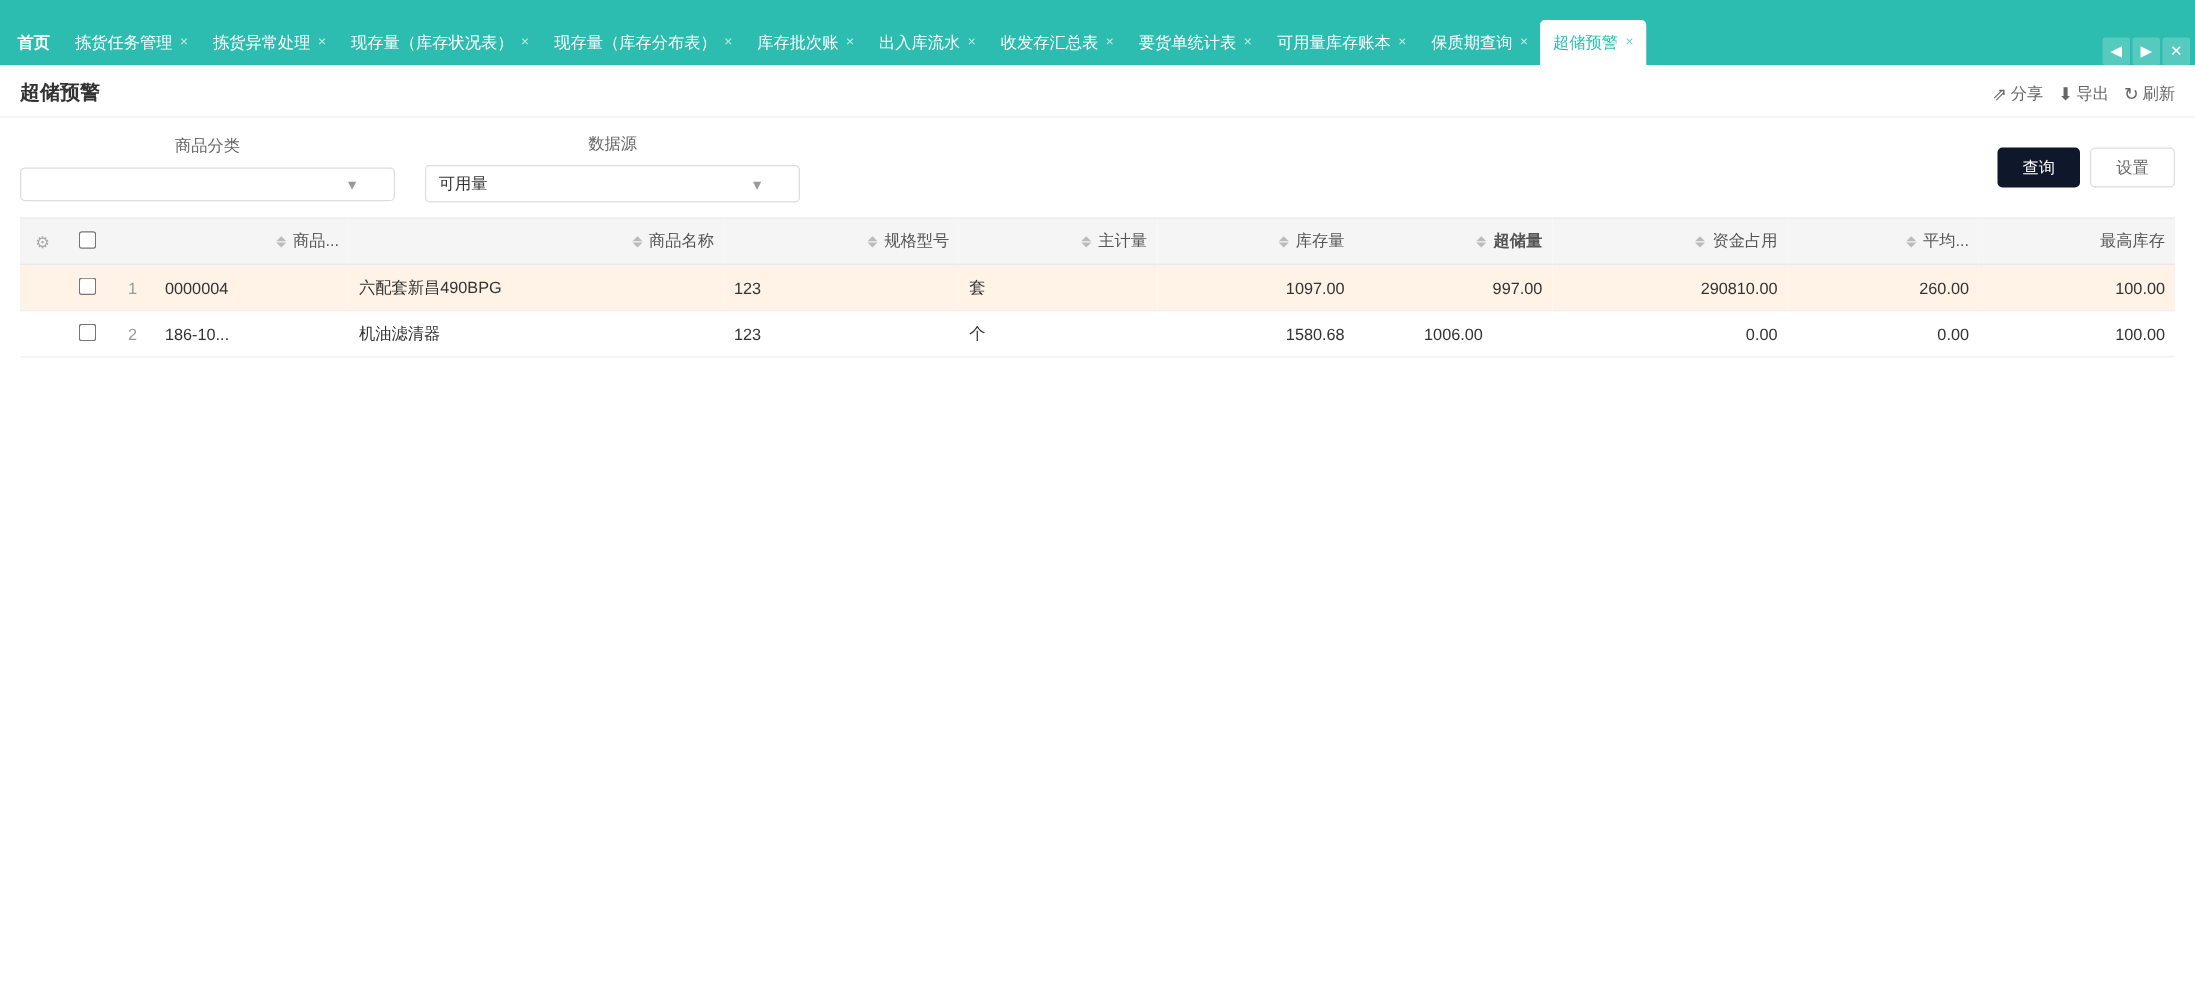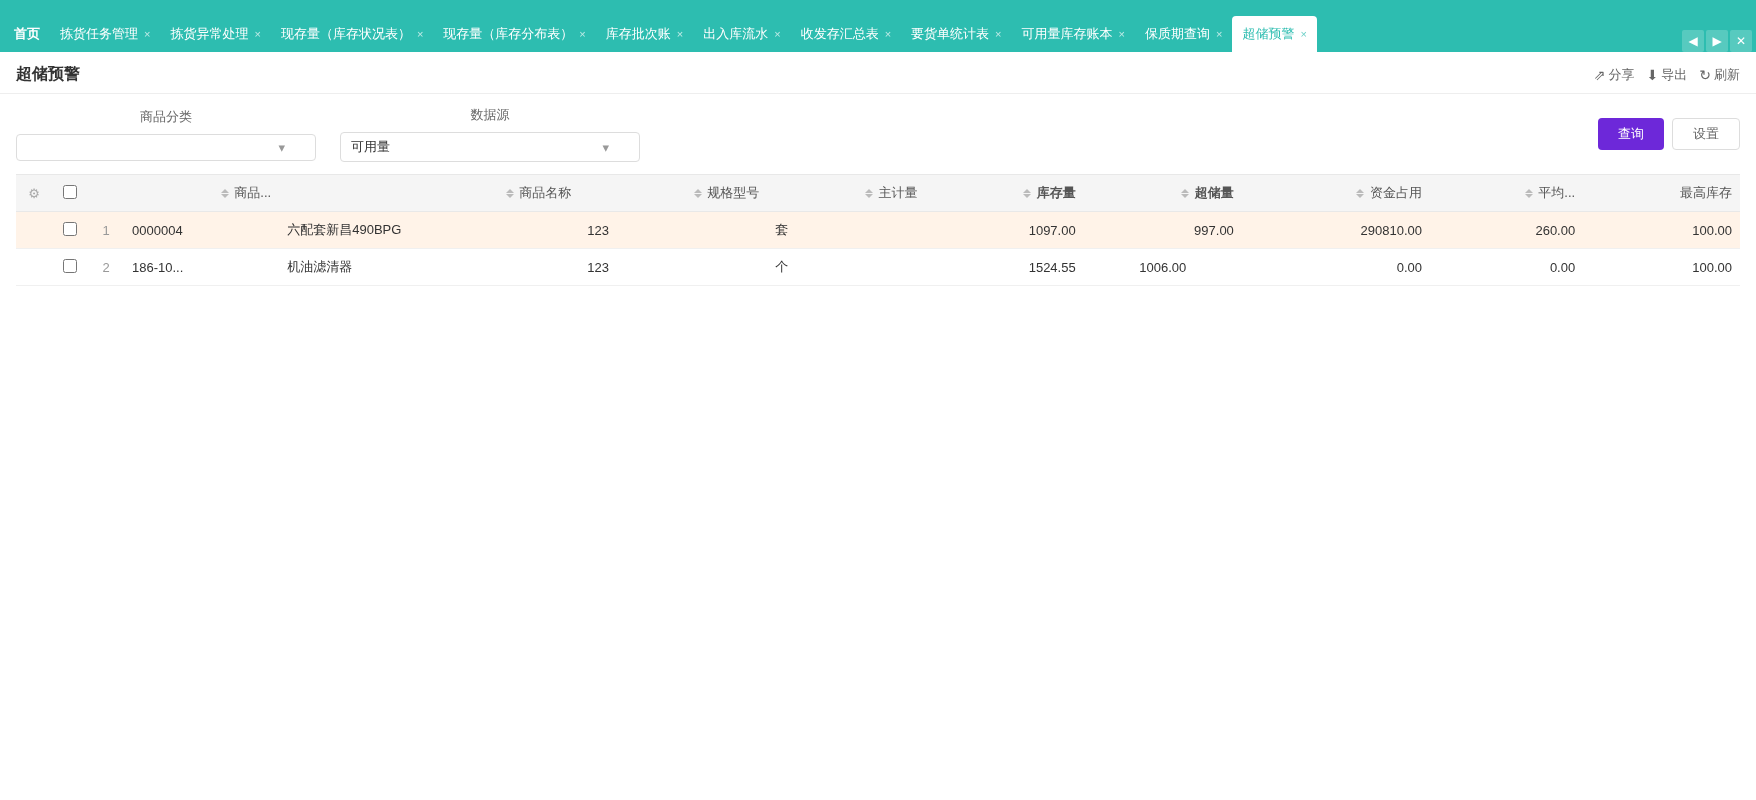--- a/index.html
+++ b/index.html
@@ -121,21 +121,21 @@
       position: relative;
     }
     .filter-select-text {
       flex: 1;
     }
     .filter-select-arrow {
       color: #999;
       margin-left: 8px;
     }
     .btn-query {
-      background: #6d28d9;
+      background: #0f172a;
       color: #fff;
       border: none;
       border-radius: 4px;
       padding: 7px 20px;
       cursor: pointer;
       font-size: 13px;
       margin-left: auto;
     }
     .btn-settings {
       background: #fff;
@@ -354,21 +354,21 @@
             </span>
             <span>规格型号</span>
           </th>
           <th>
             <span class="sort-icon">
               <span class="up"></span>
                 <span class="down"></span>
             </span>
             <span>主计量</span>
           </th>
-          <th style="text-align:right;font-weight:bold;">
+          <th style="text-align:right;">
             <span class="sort-icon">
               <span class="up"></span>
                 <span class="down"></span>
             </span>
             <span>库存量</span>
           </th>
           <th style="text-align:right;font-weight:bold;">
             <span class="sort-icon">
               <span class="up"></span>
                 <span class="down"></span>
@@ -411,21 +411,21 @@
             <td style="text-align: right;">100.00</td>
           </tr>
           <tr>
             <td class="gear-cell"></td>
             <td class="checkbox-cell"><input type="checkbox" style=""></td>
             <td class="row-num">2</td>
             <td>186-10...</td>
             <td>机油滤清器</td>
             <td>123</td>
             <td>个</td>
-            <td style="text-align: right;">1524.55</td>
+            <td style="text-align: right;">1580.68</td>
             <td style="text-align: center;">1006.00</td>
             <td style="text-align: right;">0.00</td>
             <td style="text-align: right;">0.00</td>
             <td style="text-align: right;">100.00</td>
           </tr>
         </tbody>
     </table>
   </div>
 
 </div>

